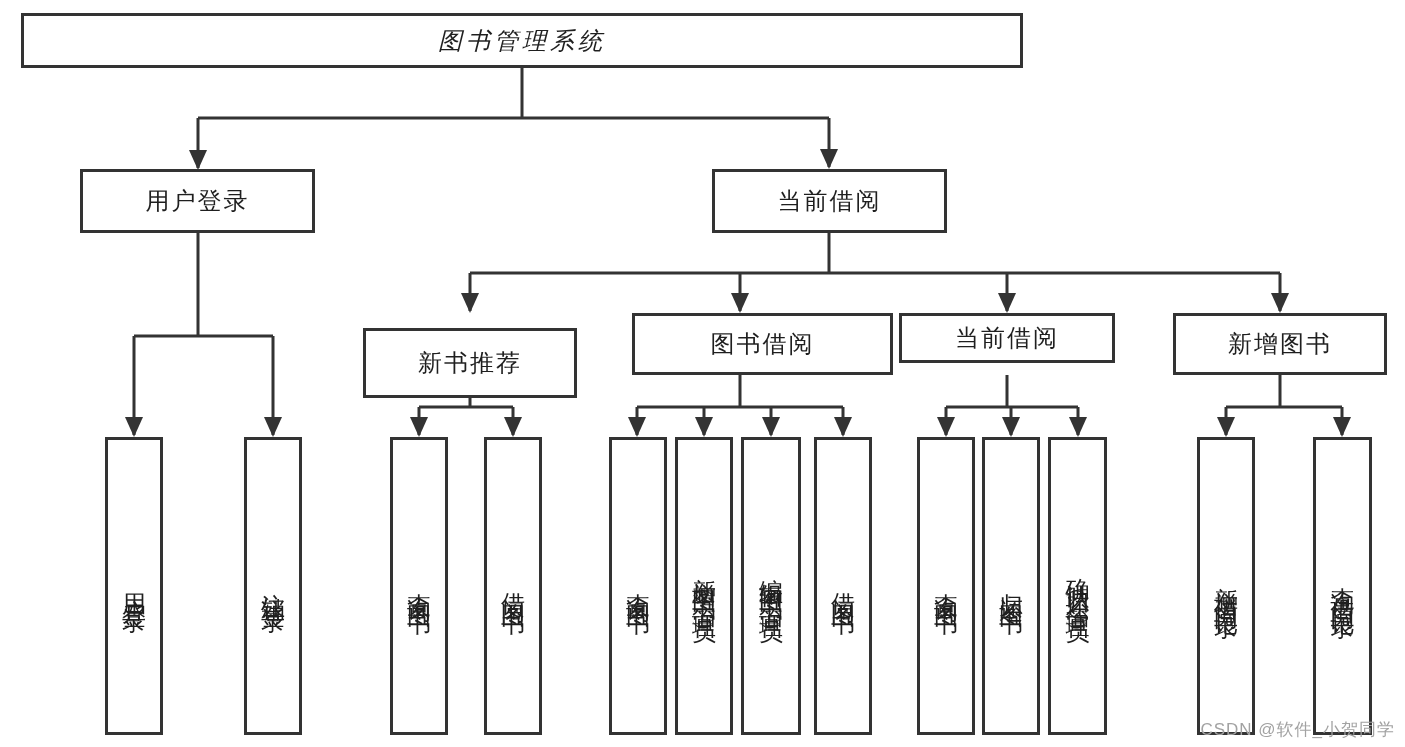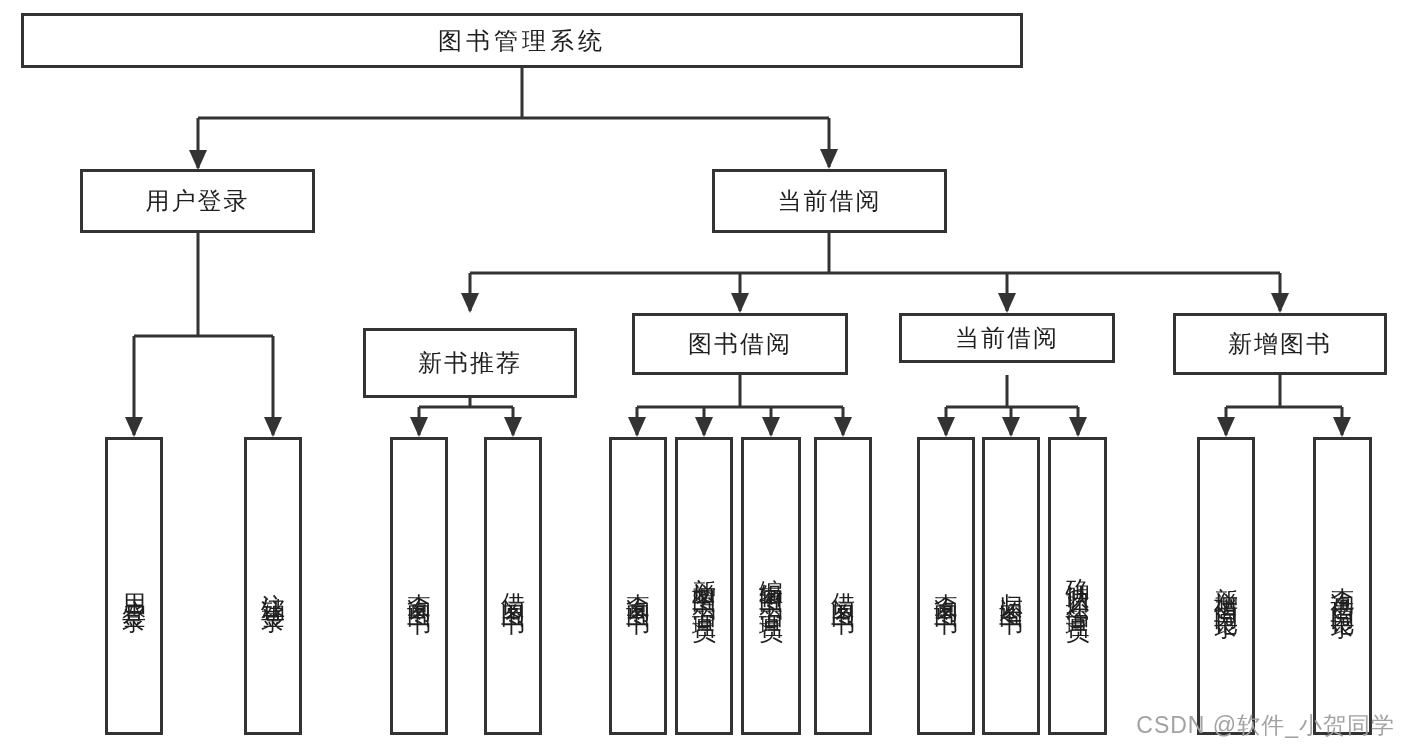--- a/index.html
+++ b/index.html
@@ -20,32 +20,32 @@
   .box{
     position:absolute;
     box-sizing:border-box;
     background:#ffffff;
     border:3px solid var(--line);
     display:flex;align-items:center;justify-content:center;
     color:var(--text);
     font-size:24px;
   }
   .box.h span{letter-spacing:2px;white-space:nowrap;}
-  .box.root span{letter-spacing:4px;}
+  .box.root span{letter-spacing:4px;font-style:italic;}
   .box.v span{
     writing-mode:vertical-rl;
     line-height:1;
     letter-spacing:6px;
     white-space:nowrap;
   }
   #watermark{
     position:absolute;
     right:10px;bottom:6px;
     color:var(--wm);
-    font-size:23px;
+    font-size:17px;
     letter-spacing:1px;
     white-space:nowrap;
   }
 </style>
 </head>
 <body>
 
 <div id="canvas">
 
   <svg id="connectors" width="1405" height="747" viewBox="0 0 1405 747">
@@ -95,21 +95,21 @@
   <div class="box h" style="left:80px;top:169px;width:235px;height:64px">
     <span>用户登录</span>
   </div>
   <div class="box h" style="left:712px;top:169px;width:235px;height:64px">
     <span>当前借阅</span>
   </div>
 
   <div class="box h" style="left:363px;top:328px;width:214px;height:70px">
     <span>新书推荐</span>
   </div>
-  <div class="box h" style="left:632px;top:313px;width:216px;height:62px">
+  <div class="box h" style="left:632px;top:313px;width:261px;height:62px">
     <span>图书借阅</span>
   </div>
   <div class="box h" style="left:899px;top:313px;width:216px;height:50px">
     <span>当前借阅</span>
   </div>
   <div class="box h" style="left:1173px;top:313px;width:214px;height:62px">
     <span>新增图书</span>
   </div>
 
   <div class="box v" style="left:105px;top:437px;width:58px;height:298px">

